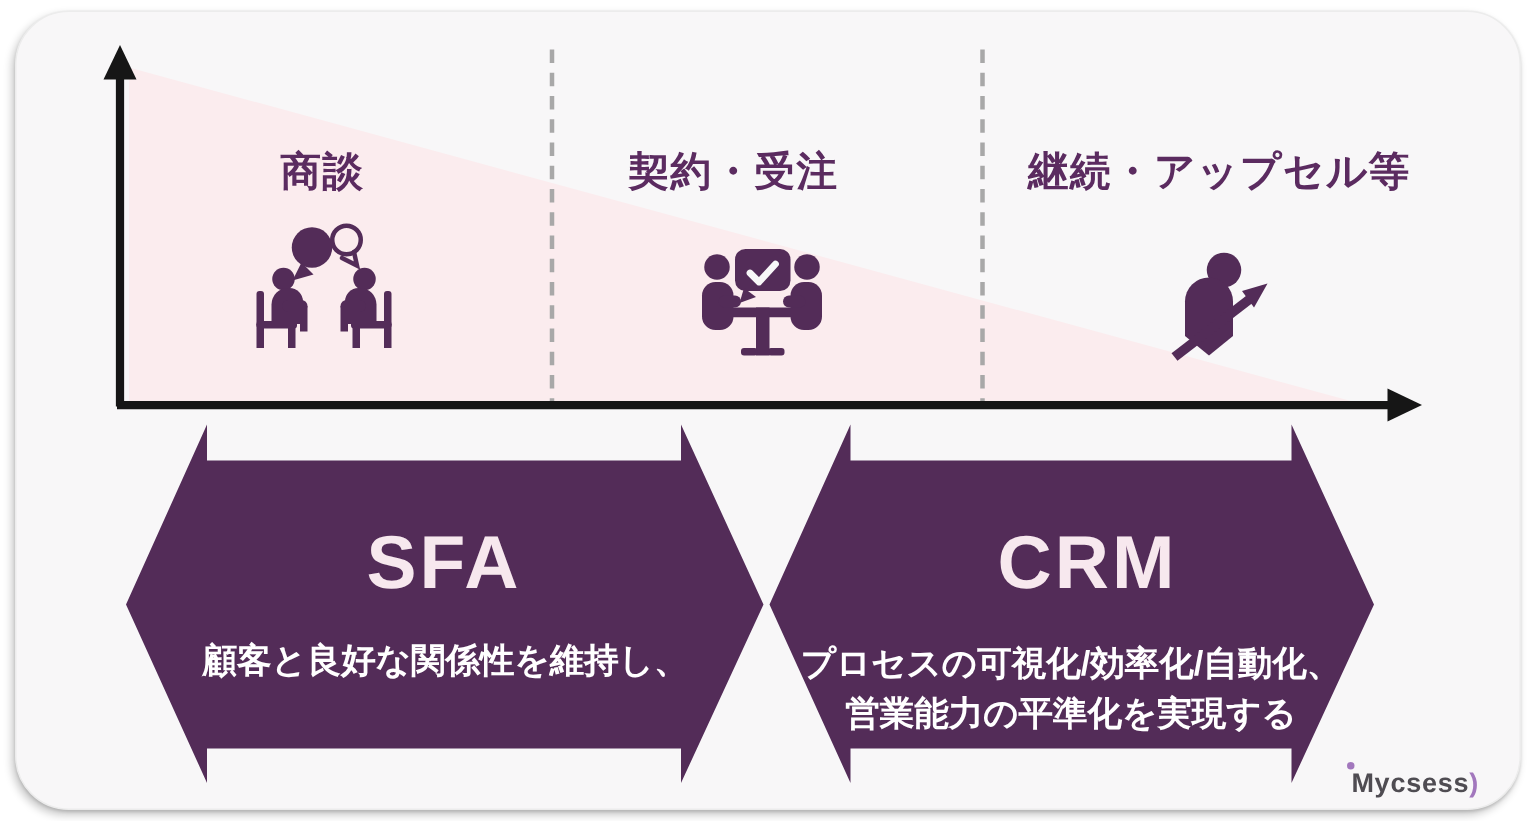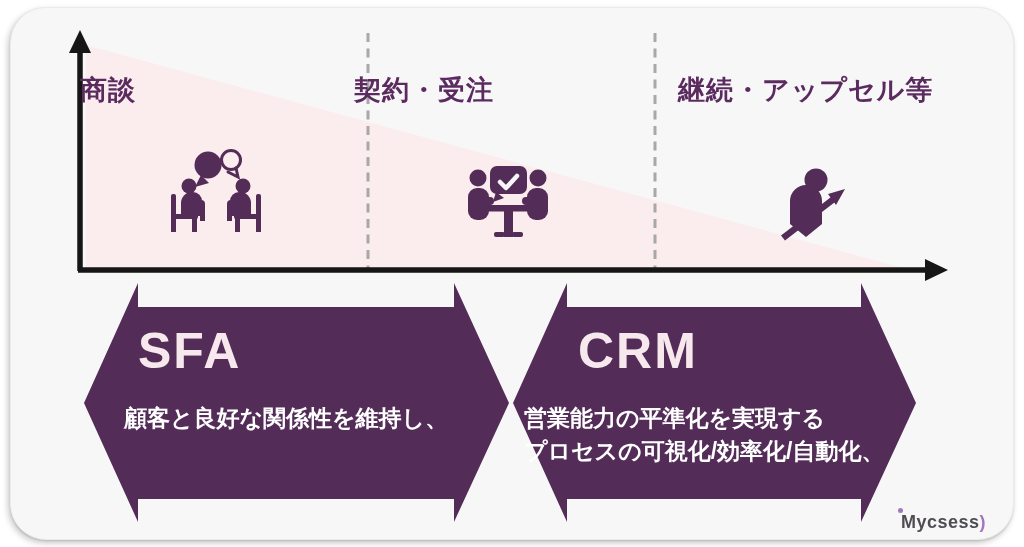--- a/index.html
+++ b/index.html
@@ -17,21 +17,21 @@
   *{margin:0;padding:0;box-sizing:border-box;}
   html,body{width:1024px;height:547px;background:#ffffff;overflow:hidden;
     font-family:"Liberation Sans","DejaVu Sans",sans-serif;}
   .card{
     position:absolute;left:10px;top:7px;width:1004px;height:533px;
     background:var(--card-bg);border-radius:36px;
     border:1px solid #ececec;
     box-shadow:-2px 3px 6px rgba(0,0,0,0.22), 0 1px 2px rgba(0,0,0,0.12);
   }
   svg.canvas{position:absolute;left:0;top:0;width:1024px;height:547px;}
-  .overlay{position:absolute;text-align:left;}
+  .overlay{position:absolute;text-align:center;margin-top:24px;}
   .stage-label{
     top:73px;height:34px;line-height:34px;
     font-size:27px;font-weight:800;color:var(--label-purple);
     letter-spacing:1px;white-space:nowrap;
   }
   .banner-title{
     top:321px;height:60px;line-height:60px;
     font-size:50px;font-weight:800;color:var(--title-tint);
     letter-spacing:2px;
   }
@@ -131,25 +131,25 @@
 
   <polygon fill="var(--purple)" points="84,403 138,283 138,307 454,307 454,283 509,403 454,522 454,499 138,499 138,522"></polygon>
   <polygon fill="var(--purple)" points="513,403 567,283 567,307 861,307 861,283 916,403 861,522 861,499 567,499 567,522"></polygon>
 </svg>
 
 <div class="overlay stage-label" style="left:80px;width:270px;">商談</div>
 <div class="overlay stage-label" style="left:354px;width:270px;">契約・受注</div>
 <div class="overlay stage-label" style="left:678px;width:270px;">継続・アップセル等</div>
 
 <div class="overlay banner-title" style="left:138px;width:316px;">SFA</div>
-<div class="overlay banner-desc" style="left:124px;width:372px;">
+<div class="overlay banner-desc" style="left:111px;width:372px;font-family:Liberation Mono, monospace;">
   <div>顧客と良好な関係性を維持し、</div>
 </div>
 
 <div class="overlay banner-title" style="left:578px;width:294px;">CRM</div>
 <div class="overlay banner-desc" style="left:524px;width:380px;">
+  <div>プロセスの可視化/効率化/自動化、</div>
   <div>営業能力の平準化を実現する</div>
-  <div>プロセスの可視化/効率化/自動化、</div>
 </div>
 
 <div class="logo">
   <span class="logo-m"><span class="logo-dot"></span><span>My</span></span><span class="logo-tail">csess</span><span class="logo-swoosh">)</span>
 </div>
 
 </body></html>

